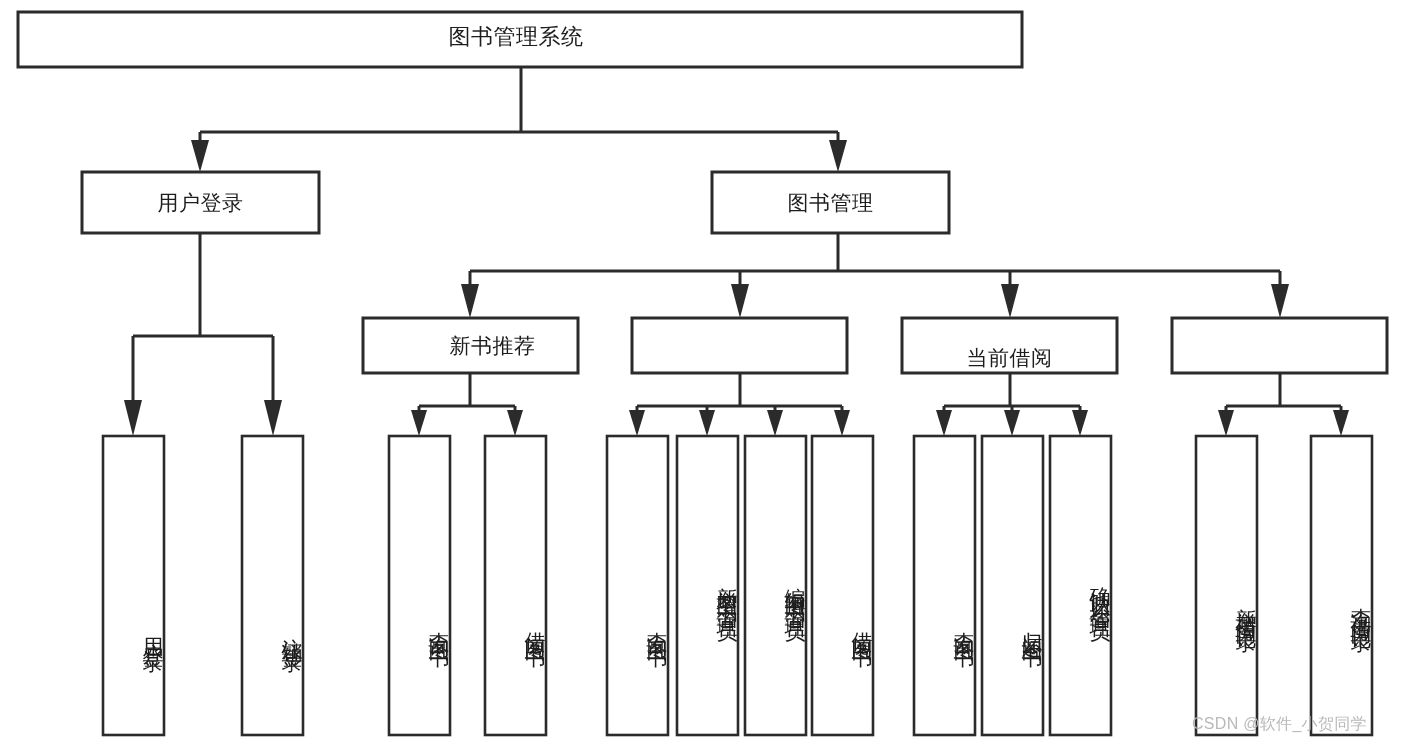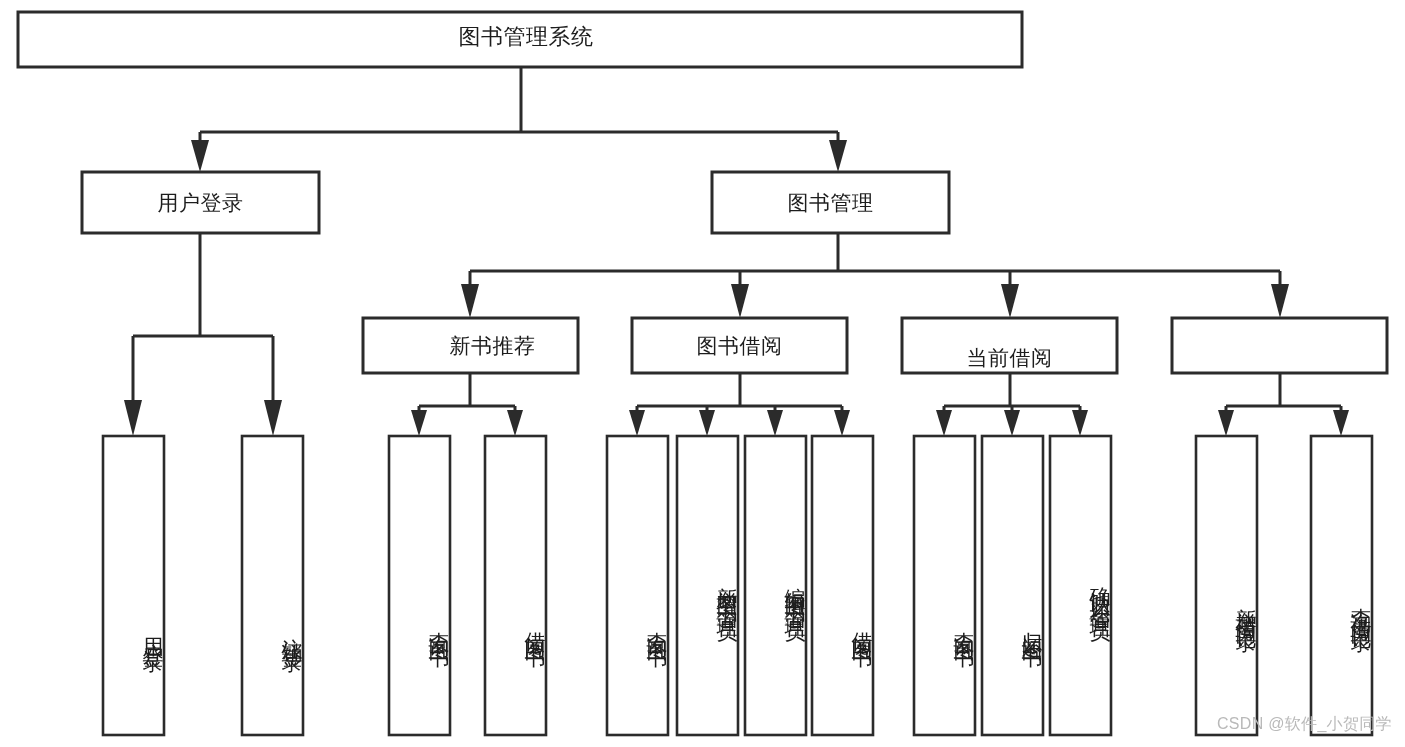--- a/index.html
+++ b/index.html
@@ -79,21 +79,20 @@
   }
   .watermark {
     position: absolute;
     left: 1192px;
     top: 714px;
     font-size: 16px;
     color: #b9b9b9;
     font-family: "Liberation Sans", "DejaVu Sans", sans-serif;
     white-space: nowrap;
     letter-spacing: 0.3px;
-    margin-left: 25px;
   }
 </style>
 </head>
 <body>
 
 <div id="diagram-root">
 
   <svg id="tree" viewBox="0 0 1405 747" xmlns="http://www.w3.org/2000/svg">
 
     <g>
@@ -191,29 +190,28 @@
     <rect class="node-box-thin" x="812" y="436" width="61" height="299"></rect>
 
     <rect class="node-box-thin" x="914" y="436" width="61" height="299"></rect>
     <rect class="node-box-thin" x="982" y="436" width="61" height="299"></rect>
     <rect class="node-box-thin" x="1050" y="436" width="61" height="299"></rect>
 
     <rect class="node-box-thin" x="1196" y="436" width="61" height="299"></rect>
     <rect class="node-box-thin" x="1311" y="436" width="61" height="299"></rect>
   </svg>
 
-  <div class="node-label label-root" style="left:24px; top:12px; width:1004px; height:49px;">图书管理系统</div>
+  <div class="node-label label-root" style="left:14px; top:12px; width:1004px; height:49px;">图书管理系统</div>
 
   <div class="node-label label-h" style="left:82px; top:172px; width:237px; height:61px;">用户登录</div>
 
   <div class="node-label label-h" style="left:712px; top:172px; width:237px; height:61px;">图书管理</div>
 
   <div class="node-label label-h" style="left:363px; top:318px; width:259px; height:55px;">新书推荐</div>
 
-  <div class="node-label label-h" style="left:632px; top:318px; width:215px; height:55px;">图书借阅</div>
 
   <div class="node-label label-h" style="left:902px; top:328px; width:215px; height:59px;">当前借阅</div>
 
 
   <div class="node-label label-v" style="left:103px; top:520px; width:61px; height:215px;">用户登录</div>
 
   <div class="node-label label-v" style="left:242px; top:520px; width:61px; height:215px;">注销登录</div>
 
   <div class="node-label label-v" style="left:389px; top:508px; width:61px; height:227px;">查询图书</div>
 

